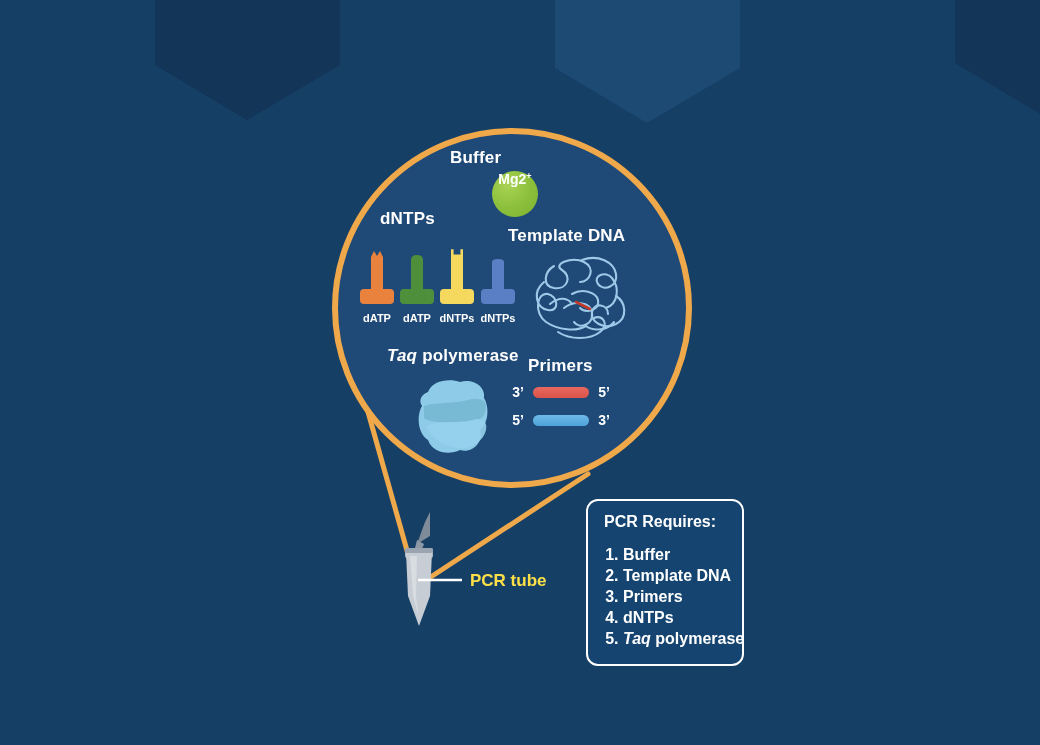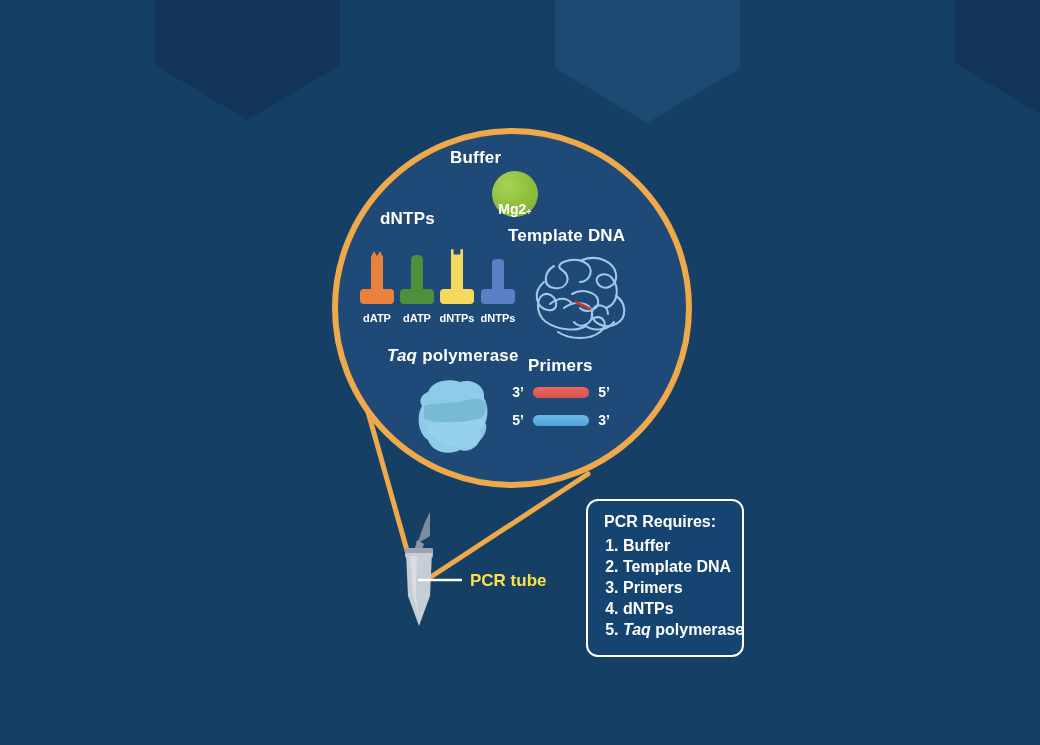--- a/index.html
+++ b/index.html
@@ -54,21 +54,21 @@
     left: 160px;
     top: 43px;
     width: 46px;
     height: 46px;
     border-radius: 50%;
     background: radial-gradient(circle at 34% 30%, #a9d254 0%, #8cc03c 52%, #7bb02f 100%);
     color: #ffffff;
     font-size: 14px;
     font-weight: bold;
     display: flex;
-    align-items: flex-end;
+    align-items: flex-start;
     justify-content: center;
   }
   .mg-circle sup { font-size: 9px; }
 
   
   .dntp-row {
     position: absolute;
     left: 28px;
     top: 118px;
     width: 160px;
@@ -155,21 +155,21 @@
     box-sizing: border-box;
     border: 2px solid #ffffff;
     border-radius: 12px;
     padding: 12px 14px 14px 16px;
     background: #14446f;
   }
   .legend-title {
     color: #ffffff;
     font-size: 16px;
     font-weight: bold;
-    margin-bottom: 4px;
+    margin-bottom: 13px;
     white-space: nowrap;
   }
   .legend ol {
     margin: 0;
     padding-left: 19px;
     list-style: decimal;
   }
   .legend li {
     color: #ffffff;
     font-size: 16px;

